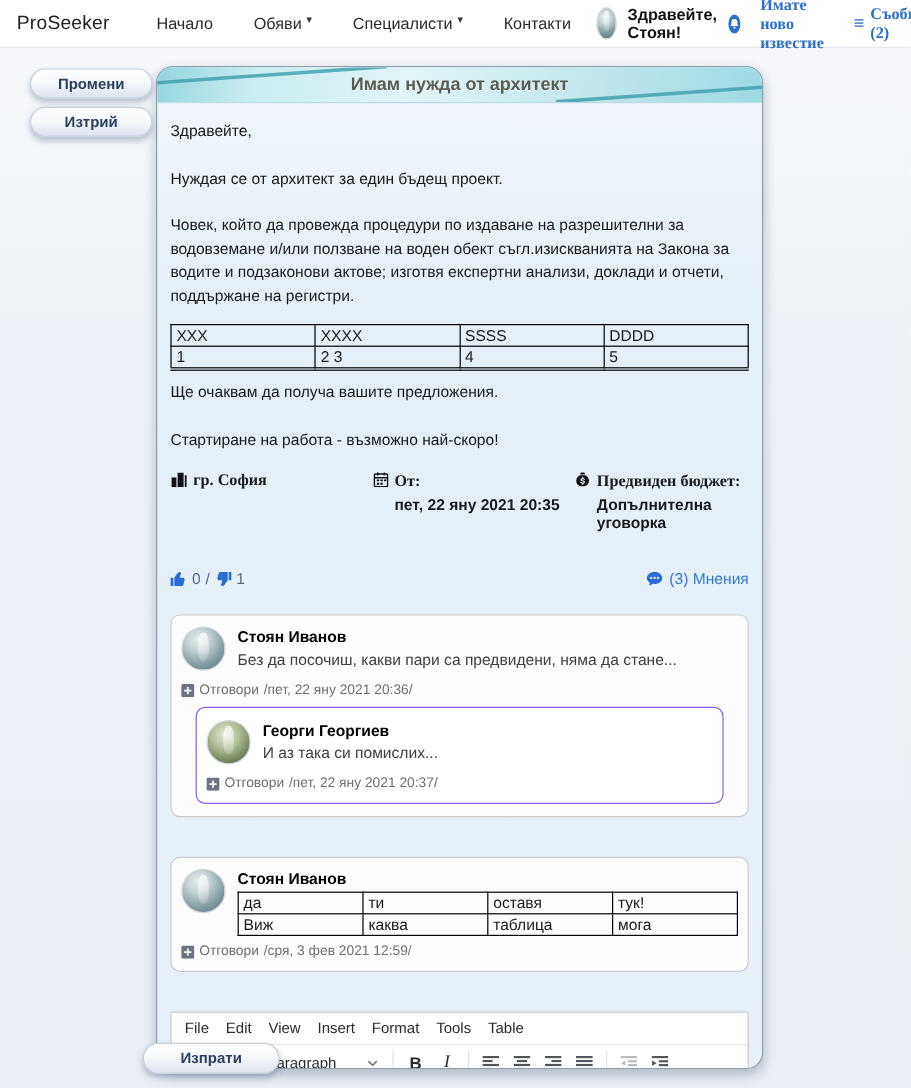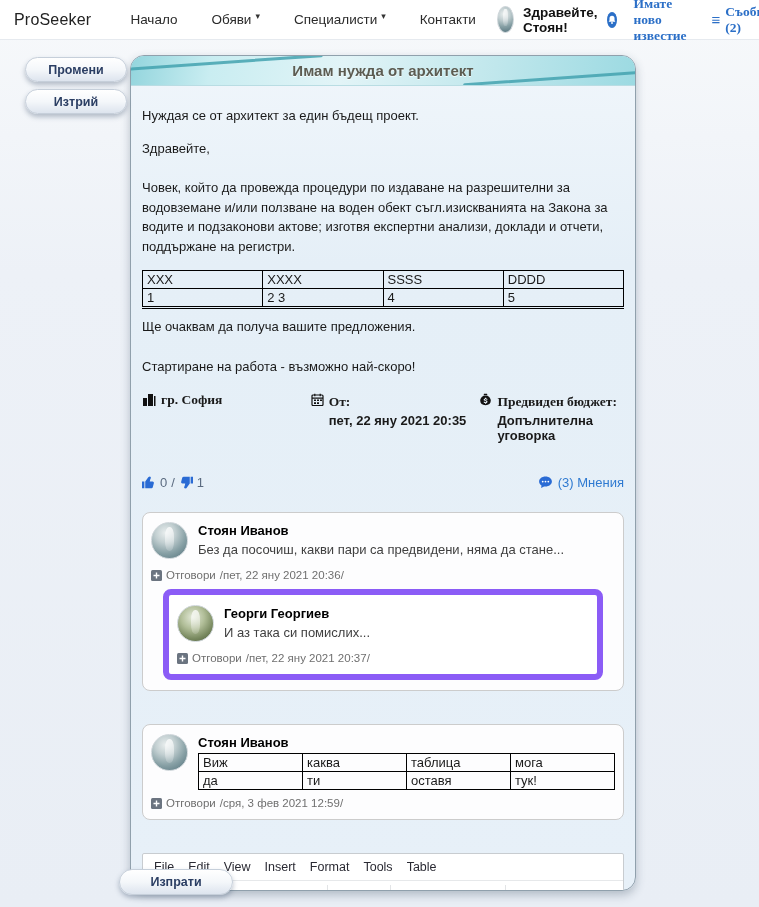--- a/index.html
+++ b/index.html
@@ -84,21 +84,21 @@
   .box1 { margin-top:22px; } .box2 { margin-top:33px; }
   .comment-head { display:flex; gap:10px; }
   .c-avatar { width:37px; height:37px; flex:0 0 auto; }
   .c-name { font-weight:bold; font-size:13px; color:#000000; margin-top:1px; }
   .c-text { font-size:13px; color:#404040; margin-top:4px; }
   .c-content { flex:1; min-width:0; }
   .reply-row { display:flex; align-items:center; gap:4px; margin-top:10px;
     font-size:11.5px; color:#6f6f6f; }
   .reply-link { display:flex; align-items:center; gap:4px; cursor:pointer; }
   .reply-ts { color:#6f6f6f; }
-  .nested-box { background:#fff; border:6px solid #8b5cf6; border-radius:8px;
+  .nested-box { background:#fff; border:1px solid #8b5cf6; border-radius:8px;
     margin:8px 12px 0 12px; padding:10px 8px; }
 
   .comment-table { border-collapse:collapse; width:100%; margin-top:3px; }
   .comment-table td { border:1px solid #000; font-size:13px; padding:1px 4px; width:25%; }
 
   
   .editor { margin-top:33px; background:#fff; border:1px solid #c8ccd0; border-radius:2px; }
   .menubar { display:flex; padding:3px 4px; }
   .menubar-item { font-size:12.5px; color:#2a2a33; padding:3px 7px; cursor:pointer; border-radius:3px; }
   .toolbar { display:flex; align-items:center; border-top:1px solid #e6e8ea; padding:3px 4px; height:30px; }
@@ -158,22 +158,22 @@
 <div class="pill btn-delete">
   <span>Изтрий</span>
 </div>
 
 <div class="card">
   <div class="card-header">
     <div class="card-title">Имам нужда от архитект</div>
   </div>
   <div class="card-body">
 
+    <div class="para p1">Здравейте,</div>
     <div class="para p2">Нуждая се от архитект за един бъдещ проект.</div>
-    <div class="para p1">Здравейте,</div>
     <div class="para p3">Човек, който да провежда процедури по издаване на разрешителни за водовземане и/или ползване на воден обект съгл.изискванията на Закона за водите и подзаконови актове; изготвя експертни анализи, доклади и отчети, поддържане на регистри.</div>
 
     <table class="post-table">
       <tbody>
         <tr>
           <td>XXX</td>
           <td>XXXX</td>
           <td>SSSS</td>
           <td>DDDD</td>
         </tr>
@@ -295,30 +295,30 @@
     </div>
 
     <div class="comment-box box2">
       <div class="comment-head">
         <div class="avatar c-avatar"></div>
         <div class="c-content">
           <div class="c-name">Стоян Иванов</div>
           <table class="comment-table">
             <tbody>
               <tr>
+                <td>да</td>
+                <td>ти</td>
+                <td>оставя</td>
+                <td>тук!</td>
+              </tr>
+              <tr>
                 <td>Виж</td>
                 <td>каква</td>
                 <td>таблица</td>
                 <td>мога</td>
-              </tr>
-              <tr>
-                <td>да</td>
-                <td>ти</td>
-                <td>оставя</td>
-                <td>тук!</td>
               </tr>
             </tbody>
           </table>
         </div>
       </div>
       <div class="reply-row" style="margin-top:7px">
         <span class="reply-link">
           <svg width="11" height="11" viewBox="0 0 11 11">
               <rect width="11" height="11" rx="1.5" fill="#6b7480"></rect>
               <path stroke="#fff" stroke-width="1.4" d="M5.5 2.5v6M2.5 5.5h6"></path>

